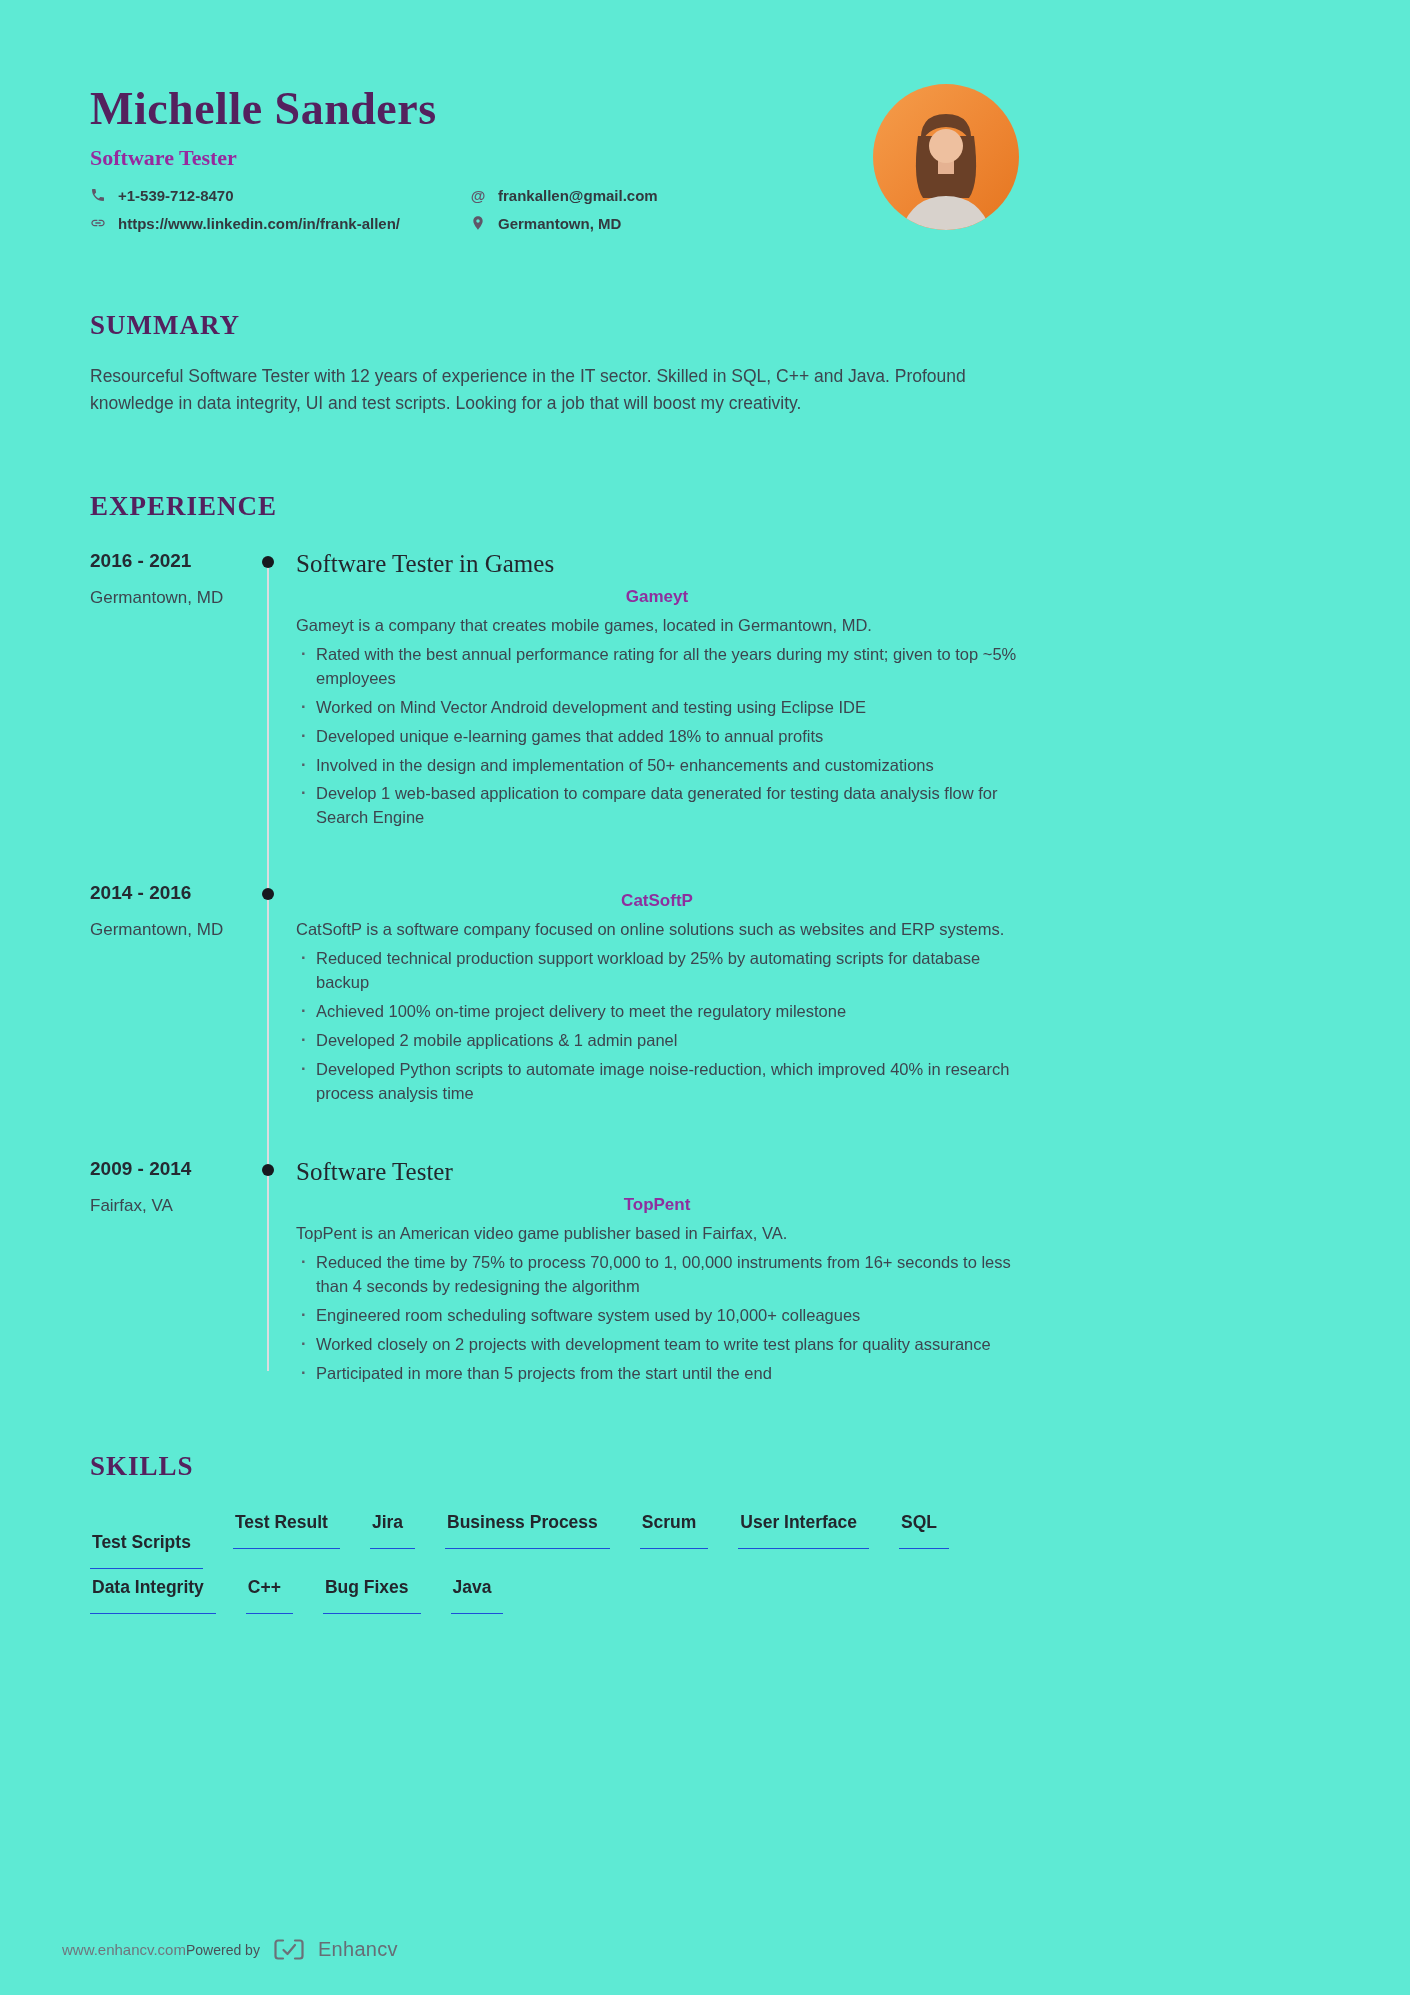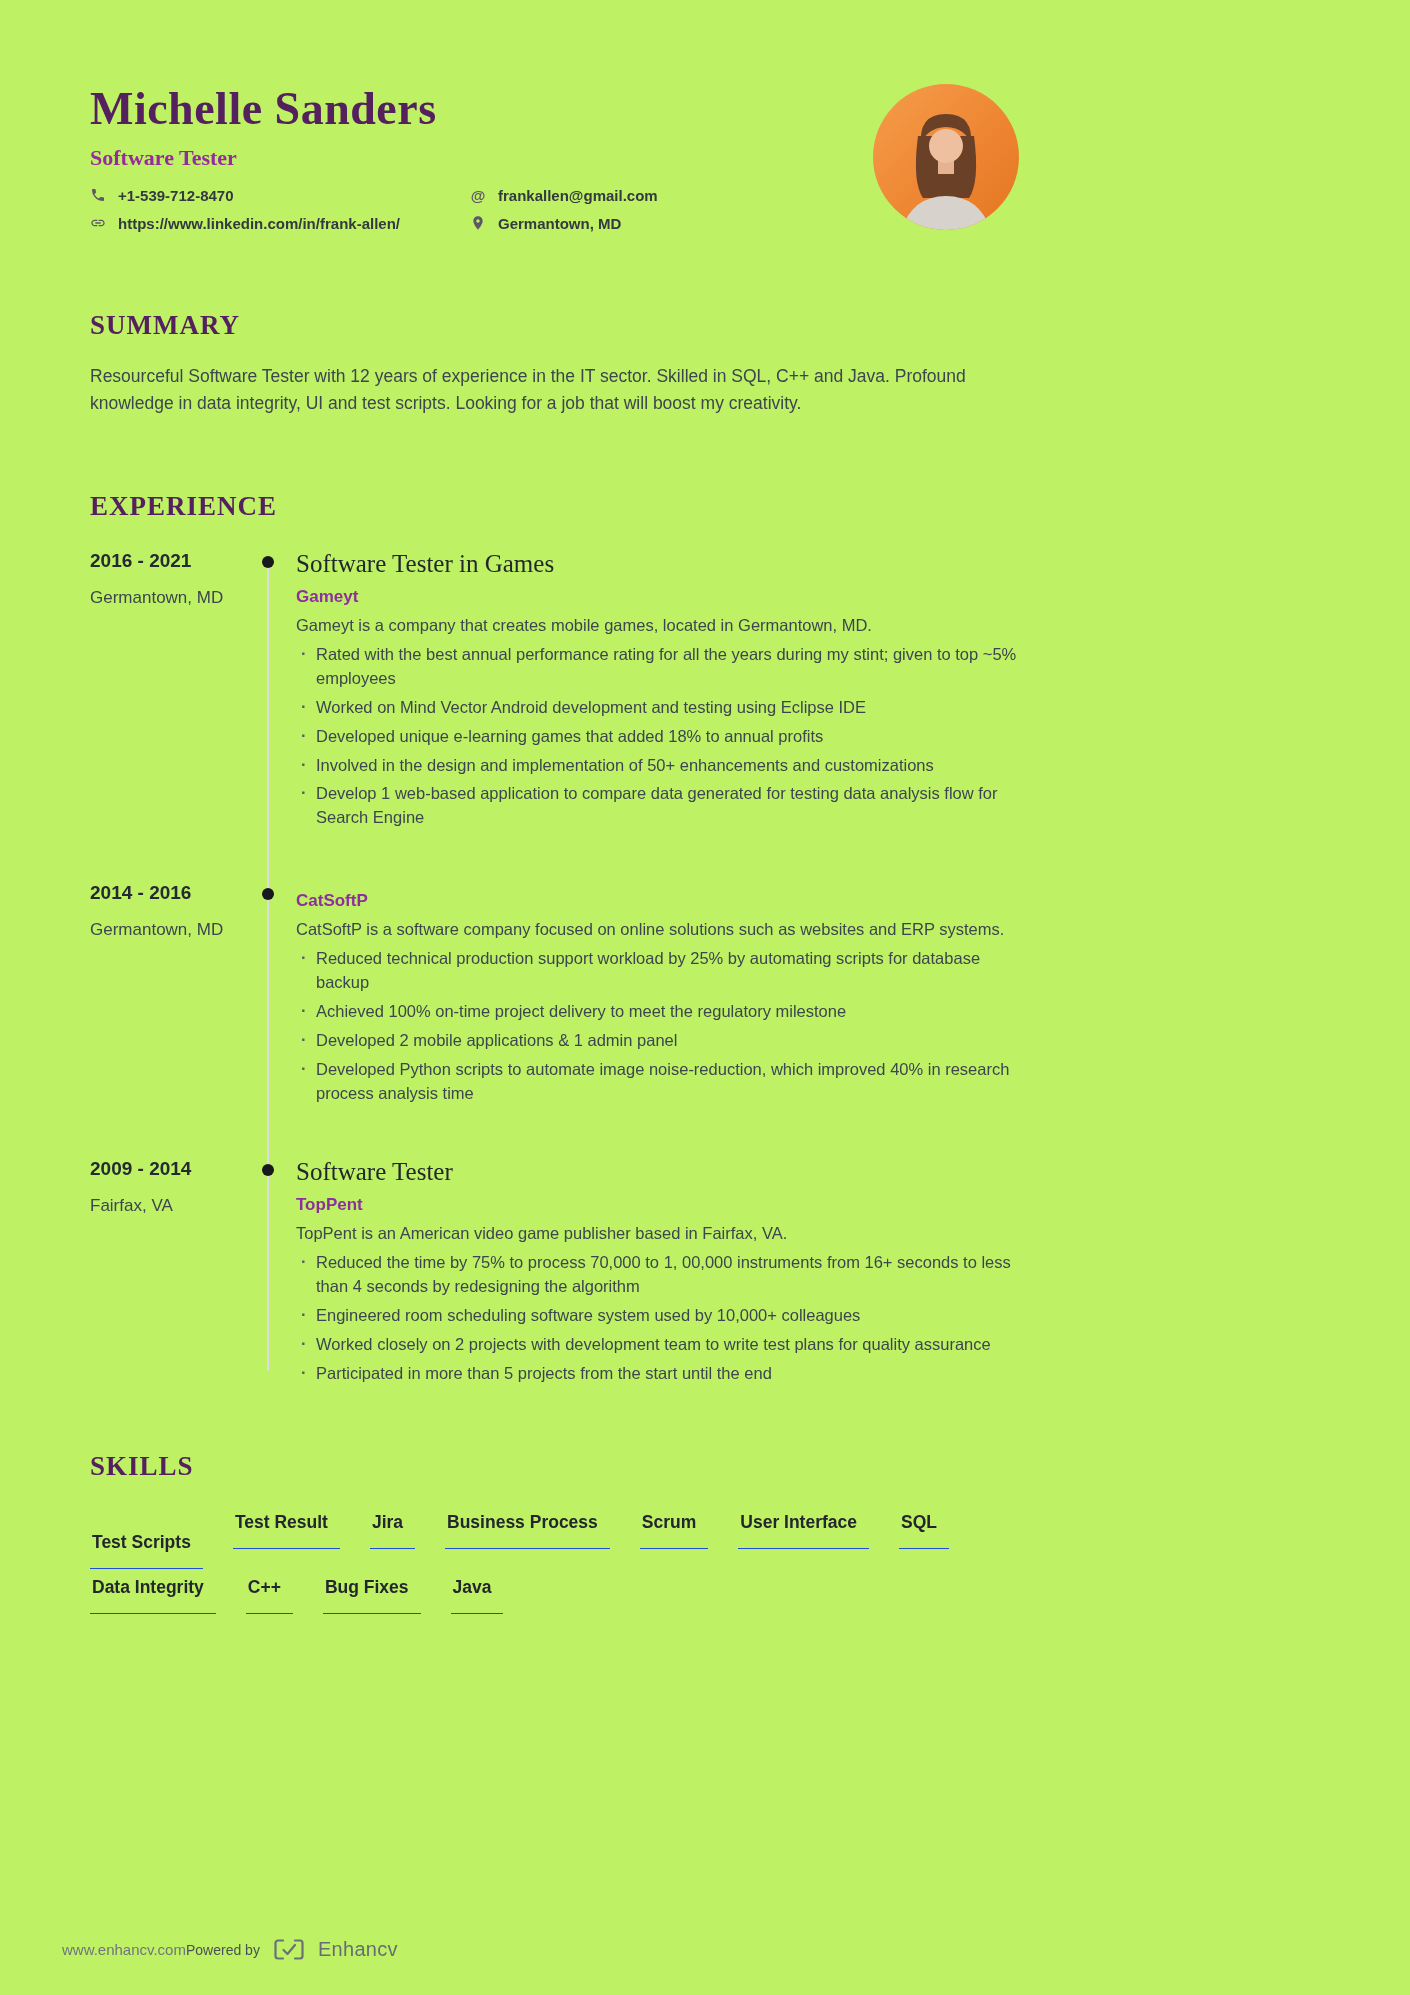--- a/index.html
+++ b/index.html
@@ -1,19 +1,19 @@
 <!DOCTYPE html>
 <html><head>
 <meta charset="utf-8">
 <style>
   * { margin:0; padding:0; box-sizing:border-box; }
   html,body { background:#ffffff; }
   body { font-family:"Liberation Sans", sans-serif; }
   .page {
-    position:relative; width:1410px; height:1995px; background:#bef264;
+    position:relative; width:1410px; height:1995px; background:#5eead4;
     overflow:hidden; margin:0 auto;
   }
   .content { position:absolute; left:90px; top:84px; width:928px; }
 
   
   .name {
     font-family:"Liberation Serif", serif; font-weight:700; font-size:46px;
     color:#54215e; letter-spacing:0.5px; line-height:1.1;
   }
   .job-title {
@@ -47,21 +47,21 @@
   .timeline-line { position:absolute; left:177px; top:10px; bottom:14px; width:2px; background:#dcdce0; }
   .entry { display:flex; margin-bottom:52px; }
   .entry:last-child { margin-bottom:0; }
   .e-left { width:150px; flex:none; }
   .e-dates { font-size:19px; font-weight:700; color:#252a32; }
   .e-loc { margin-top:16px; font-size:17px; color:#3d454f; }
   .e-mid { width:56px; flex:none; position:relative; }
   .e-dot { position:absolute; left:22px; top:6px; width:12px; height:12px; border-radius:50%; background:#17191f; }
   .e-body { flex:1; }
   .e-role { font-family:"Liberation Serif", serif; font-weight:400; font-size:25px; color:#23262d; }
-  .e-company { margin-top:9px; font-size:17px; font-weight:700; color:#8e2f9e; }
+  .e-company { margin-top:9px; font-size:17px; font-weight:700; color:#8e2f9e;text-align:center; }
   .e-desc { margin-top:9px; font-size:16.5px; color:#3d454f; }
   .e-bullets { margin-top:8px; list-style:none; }
   .e-bullets li {
     position:relative; padding-left:20px; font-size:16.5px; line-height:1.45;
     color:#3d454f; margin-top:5px;
   }
   .e-bullets li::before { content:"·"; position:absolute; left:5px; top:-1px; color:#565c66; font-weight:700; }
 
   .skills-section { margin-top:66px; }
   .skills-row { display:flex; align-items:flex-start; gap:0 30px; margin-top:30px; flex-wrap:wrap; }

